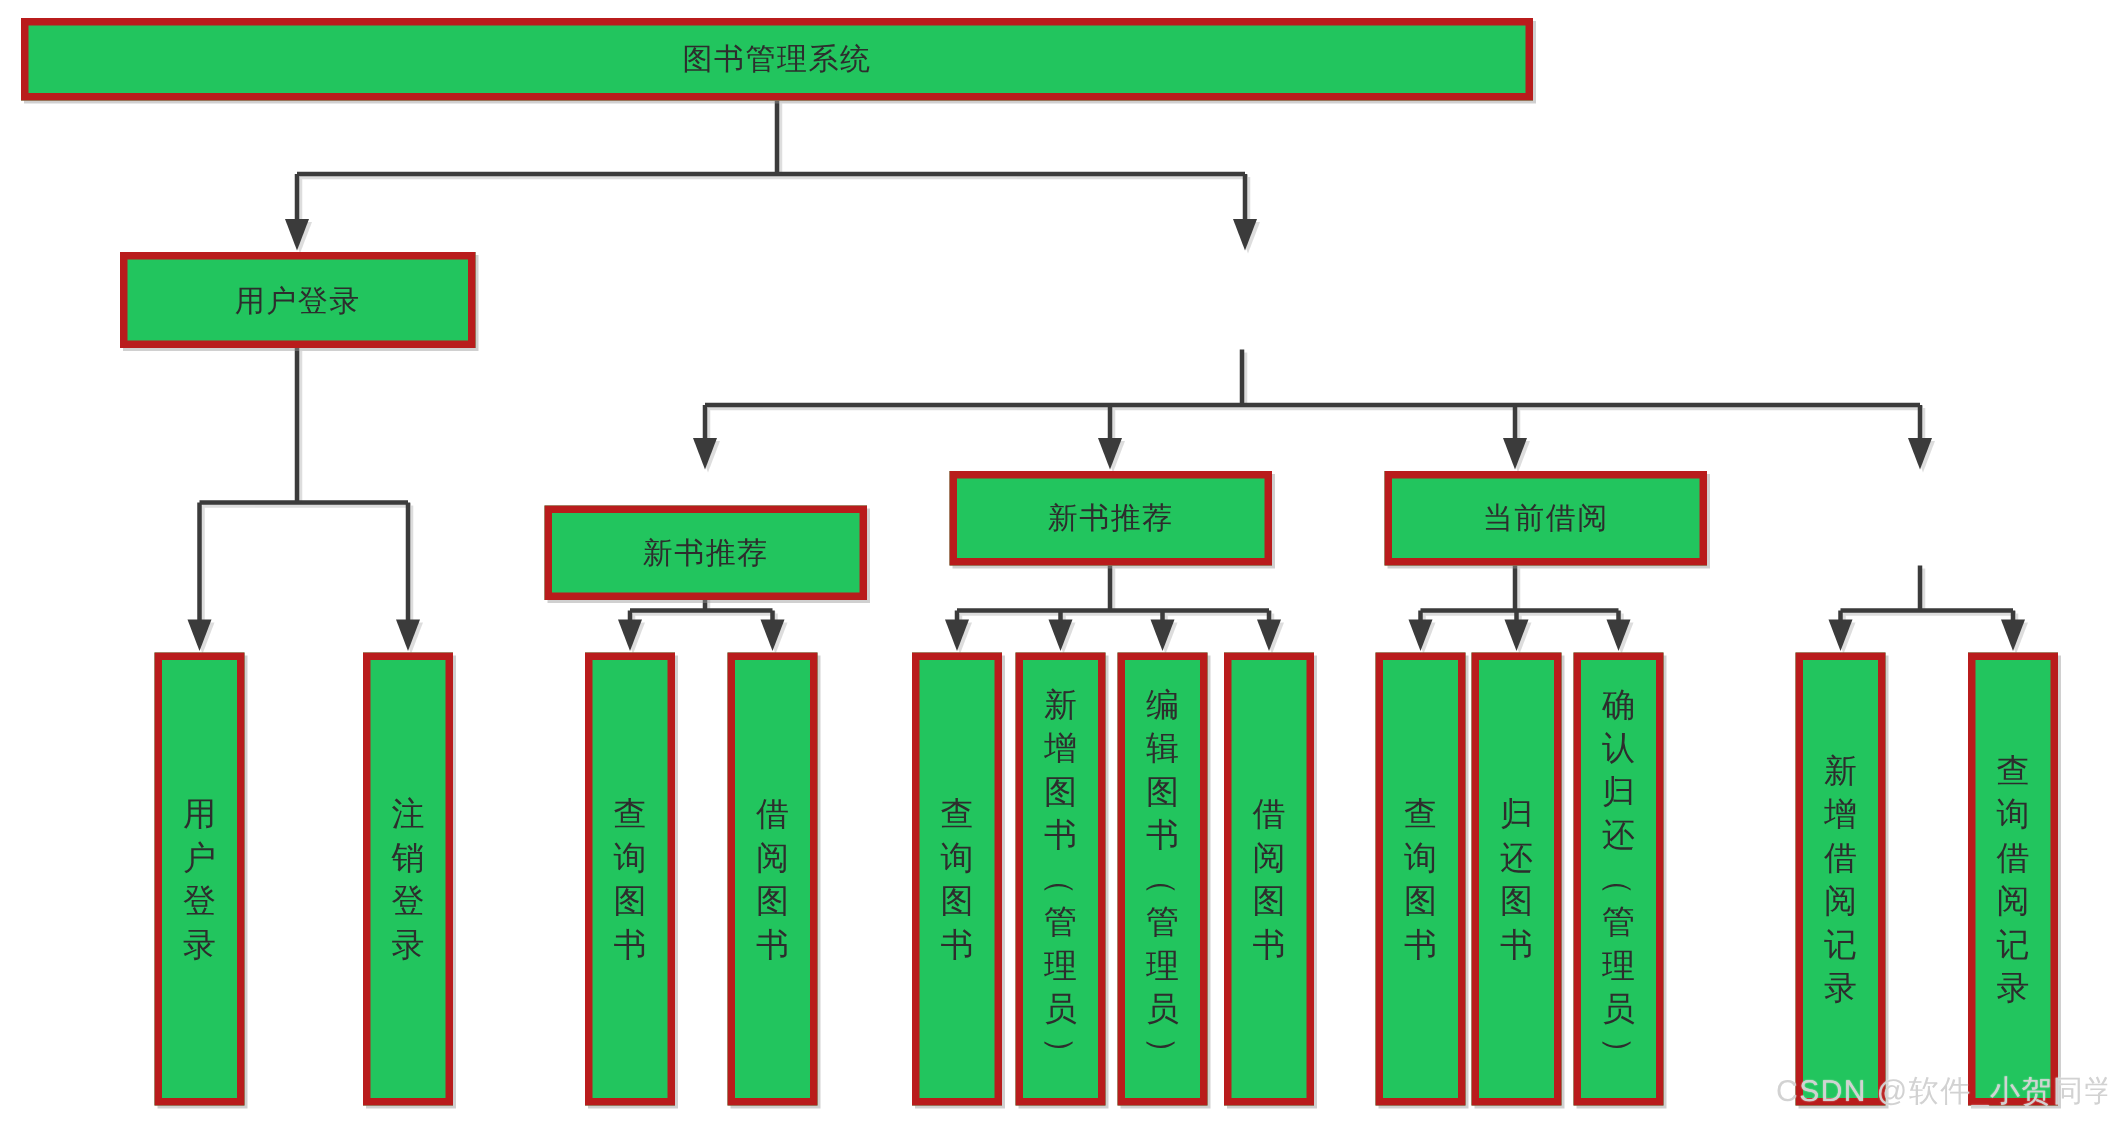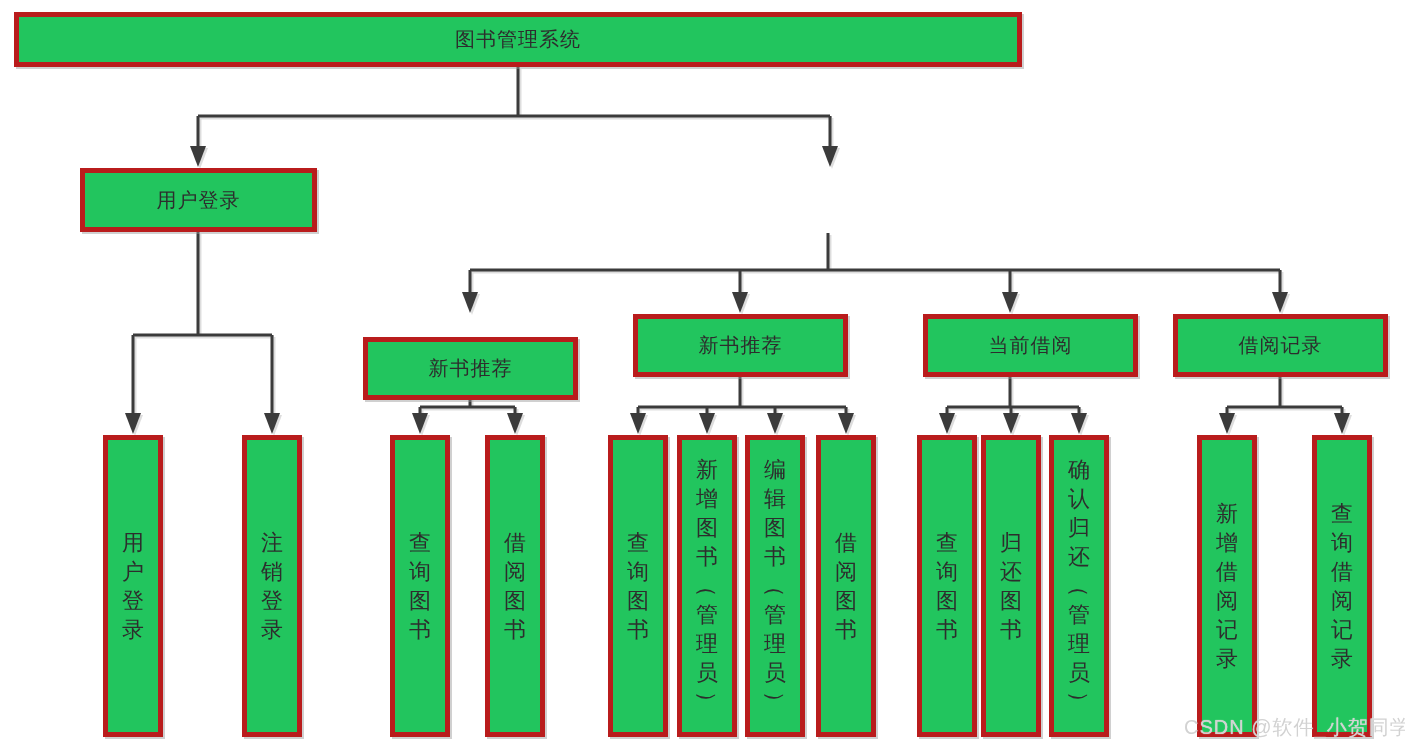--- a/index.html
+++ b/index.html
@@ -118,23 +118,20 @@
 
   <div class="node" style="left:363px;top:314px;width:215px;height:63px;margin-top:23px;">
     <span class="hlabel">新书推荐</span>
   </div>
   <div class="node" style="left:633px;top:314px;width:215px;height:63px;">
     <span class="hlabel">新书推荐</span>
   </div>
   <div class="node" style="left:903px;top:314px;width:215px;height:63px;margin-left:20px;">
     <span class="hlabel">当前借阅</span>
   </div>
-  <div class="node" style="left:1173px;top:314px;width:215px;height:63px;">
-    <span class="hlabel">借阅记录</span>
-  </div>
 
   <div class="node vnode" style="left:103px;top:435px;width:60px;height:302px;">
     <span class="vlabel">
         <span>用</span>
         <span>户</span>
         <span>登</span>
         <span>录</span>
       </span>
   </div>
   <div class="node vnode" style="left:242px;top:435px;width:60px;height:302px;">

